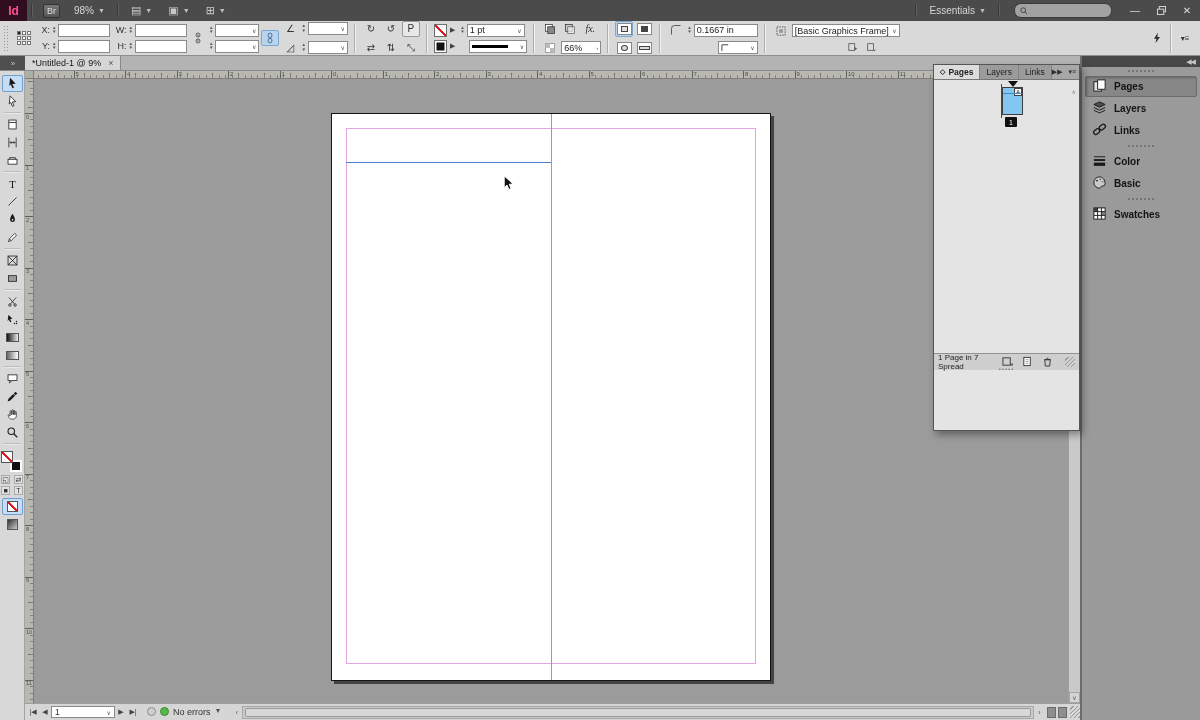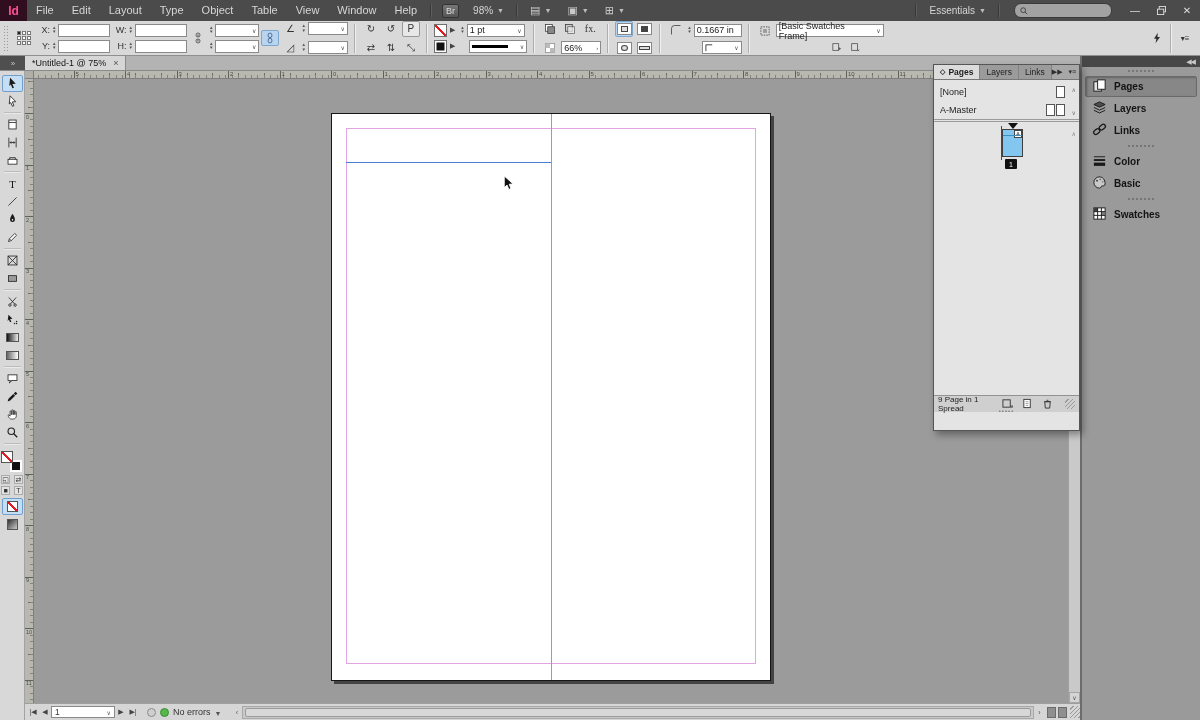--- a/index.html
+++ b/index.html
@@ -137,21 +137,21 @@
   .vs-btn{position:absolute;left:0;width:11px;height:11px;background:#d4d4d4;border:1px solid #a5a5a5;
           font-size:6px;color:#555;display:flex;align-items:center;justify-content:center;box-sizing:border-box}
   .vs-thumb{position:absolute;left:1px;top:12px;width:9px;height:120px;background:#d8d8d8;
             border:1px solid #9a9a9a;border-radius:2px}
   .statusbar{position:absolute;left:25px;top:703px;width:1055px;height:17px;background:#d6d6d6;
              border-top:1px solid #9e9e9e;display:flex;align-items:center;font-size:9px;color:#333;
              z-index:7;box-sizing:border-box;padding-left:2px}
   .nav-btn{min-width:12px;text-align:center;font-size:7px;color:#444}
   .page-fld{width:64px;height:12px;background:#fff;border:1px solid #8a8a8a;display:flex;
             align-items:center;padding:0 3px;font-size:8.5px;box-sizing:border-box}
-  .pf{display:flex;align-items:flex-end;gap:4px;margin-left:8px}
+  .pf{display:flex;align-items:flex-start;gap:4px;margin-left:8px}
   .pf-ring{width:9px;height:9px;border-radius:50%;border:1px solid #8b8b8b;background:#cfcfcf;box-sizing:border-box}
   .pf-dot{width:9px;height:9px;border-radius:50%;background:#54b948;border:1px solid #3d8d35;box-sizing:border-box}
   .hs{flex:1;height:17px;display:flex;align-items:center;margin-left:10px}
   .hs-btn{width:11px;text-align:center;font-size:7px;color:#555}
   .hs-track{flex:1;height:13px;background:#c9c9c9;border:1px solid #a8a8a8;position:relative;box-sizing:border-box}
   .hs-thumb{position:absolute;top:1px;bottom:1px;left:2px;right:2px;background:#d8d8d8;
             border:1px solid #9a9a9a;border-radius:2px}
   .sb-ico{width:9px;height:11px;background:#8f8f8f;border:1px solid #6b6b6b;margin-left:2px;box-sizing:border-box}
   .grip{width:10px;height:12px;margin-left:3px;
         background:repeating-linear-gradient(135deg,transparent 0 2px,#9a9a9a 2px 3px)}
@@ -203,31 +203,20 @@
   .p-grip{position:absolute;left:50%;bottom:-1px;transform:translateX(-50%);
           font-size:6px;color:#777;letter-spacing:1px;line-height:4px}
 </style>
 </head>
 <body>
 
 <div id="app">
 
   <div class="titlebar">
     <div class="logo">Id</div>
-    <nav id="menubar" style="display:flex">
-        <span class="menu-item">File</span>
-        <span class="menu-item">Edit</span>
-        <span class="menu-item">Layout</span>
-        <span class="menu-item">Type</span>
-        <span class="menu-item">Object</span>
-        <span class="menu-item">Table</span>
-        <span class="menu-item">View</span>
-        <span class="menu-item">Window</span>
-        <span class="menu-item">Help</span>
-      </nav>
     <span class="tb-sep"></span>
     <span class="br-btn">Br</span>
     <span class="dd-btn">
       <span>98%</span>
       <span class="caret">▼</span>
     </span>
     <span class="tb-sep"></span>
     <span class="dd-btn">
       <span class="ico-g">▤</span>
       <span class="caret">▼</span>
@@ -407,21 +396,21 @@
               <rect x="2" y="2" width="9" height="9" fill="#fff" stroke="#333"></rect>
               <rect x="5" y="5" width="9" height="9" fill="#888" stroke="#333"></rect>
             </svg>
           </span>
         <span class="ib">
             <svg viewBox="0 0 16 16">
               <rect x="2" y="2" width="9" height="9" fill="#ccc" stroke="#333"></rect>
               <rect x="5" y="5" width="9" height="9" fill="#eee" stroke="#333" opacity=".7"></rect>
             </svg>
           </span>
-        <span class="ib" style="font-family:'Liberation Serif',serif">
+        <span class="ib" style="font-style:italic;font-family:'Liberation Serif',serif">
             <span>fx.</span>
           </span>
       </span>
       <span class="frow">
         <span class="ib">
             <svg viewBox="0 0 16 16">
               <rect x="2" y="2" width="12" height="12" fill="#fff" stroke="#888"></rect>
               <path d="M2 2h6v6H2zM8 8h6v6H8z" fill="#bbb"></path>
             </svg>
           </span>
@@ -460,21 +449,21 @@
     </span>
     <span class="vsep"></span>
     <span class="col">
       <span class="frow">
         <span class="ib">
             <svg viewBox="0 0 16 16">
               <path d="M2 14V6a4 4 0 014-4h8" fill="none" stroke="#333"></path>
             </svg>
           </span>
         <span class="stp">▲<br>▼</span>
-        <span class="fld" style="width:48px">
+        <span class="fld" style="width:64px">
             <span>0.1667 in</span>
           </span>
       </span>
       <span class="frow" style="justify-content:flex-end">
         <span class="fld xs">
             <svg width="9" height="9" viewBox="0 0 10 10">
               <path d="M1 9V2h7" fill="none" stroke="#333"></path>
             </svg>
             <span class="ddv">∨</span>
           </span>
@@ -483,21 +472,21 @@
     <span class="vsep"></span>
     <span class="col">
       <span class="frow">
         <span class="ib">
             <svg viewBox="0 0 16 16">
               <rect x="2.5" y="2.5" width="11" height="11" fill="none" stroke="#333" stroke-dasharray="2 1.4"></rect>
               <rect x="5.5" y="5.5" width="5" height="5" fill="#999"></rect>
             </svg>
           </span>
         <span class="fld" style="width:108px">
-            <span>[Basic Swatches Frame]</span>
+            <span>[Basic Graphics Frame]</span>
             <span class="ddv">∨</span>
           </span>
       </span>
       <span class="frow" style="justify-content:flex-end;padding-right:24px;gap:8px">
         <span><svg width="10" height="10" viewBox="0 0 12 12">
               <rect x="1" y="2" width="7" height="8" fill="#ddd" stroke="#555"></rect>
               <path d="M8 6l3 2-3 2z" fill="#555"></path>
             </svg></span>
         <span><svg width="10" height="10" viewBox="0 0 12 12">
               <rect x="2" y="2" width="7" height="8" fill="#ddd" stroke="#555"></rect>
@@ -511,21 +500,21 @@
           <path d="M9 1L4 9h3.2L6 15l6-8.5H8.6z" fill="#2e2e2e"></path>
         </svg>
       </span>
     <span class="vsep"></span>
     <span class="ib" style="margin-right:6px;font-size:8px">▾≡</span>
   </div>
 
   <div class="tabrow">
     <div class="tbx-head">»</div>
     <div class="doc-tab">
-      <span>*Untitled-1 @ 75%</span>
+      <span>*Untitled-1 @ 9%</span>
       <span class="tab-x">×</span>
     </div>
   </div>
 
   <div class="toolbox" id="toolbox">
       <div class="tool selected">
         <svg viewBox="0 0 16 16">
           <path d="M5 1l7 7.2-4.2.3 2 4.6-1.9.8-2-4.6L4 11z" fill="#1a1a1a"></path>
         </svg>
       </div>
@@ -843,48 +832,31 @@
           <span>Layers</span>
         </span>
         <span class="p-tab">
           <span>Links</span>
         </span>
         <span class="pt-icons">
     <span>▶▶</span>
     <span>▾≡</span>
   </span>
       </div>
-    <div class="masters" id="masters">
-      <span class="m-arr" style="top:6px">∧</span>
-      <span class="m-arr" style="bottom:3px">∨</span>
-    <div class="m-row">
-          <span>[None]</span>
-          <span class="m-pages">
-            <span class="m-page"></span>
-          </span>
-        </div>
-        <div class="m-row">
-          <span>A-Master</span>
-          <span class="m-pages">
-            <span class="m-page"></span>
-            <span class="m-page"></span>
-          </span>
-        </div>
-      </div>
     <div class="pagesview">
       <span class="sel-tri"></span>
       <span class="spine"></span>
       <span class="thumb" id="pthumb" style="background: rgb(131, 199, 240);">
         <span class="thumb-a">A</span>
       </span>
       <span class="badge">1</span>
       <span class="pv-arr" style="top:8px">∧</span>
       <span class="pv-arr" style="bottom:6px">∨</span>
       <div class="p-bottom">
-        <span>9 Page in 1 Spread</span>
+        <span>1 Page in 7 Spread</span>
         <span class="pb-icons">
           <span><svg viewBox="0 0 12 12">
                 <rect x="1" y="2" width="8" height="8" fill="none" stroke="#333"></rect>
                 <path d="M9 10l2-2" stroke="#333"></path>
                 <path d="M10 11l2-1-1-2z" fill="#333"></path>
               </svg></span>
           <span><svg viewBox="0 0 12 12">
                 <rect x="2" y="1.5" width="7" height="9" fill="#fff" stroke="#333"></rect>
                 <path d="M4 4h3M4 6h3M4 8h3" stroke="#999"></path>
               </svg></span>

